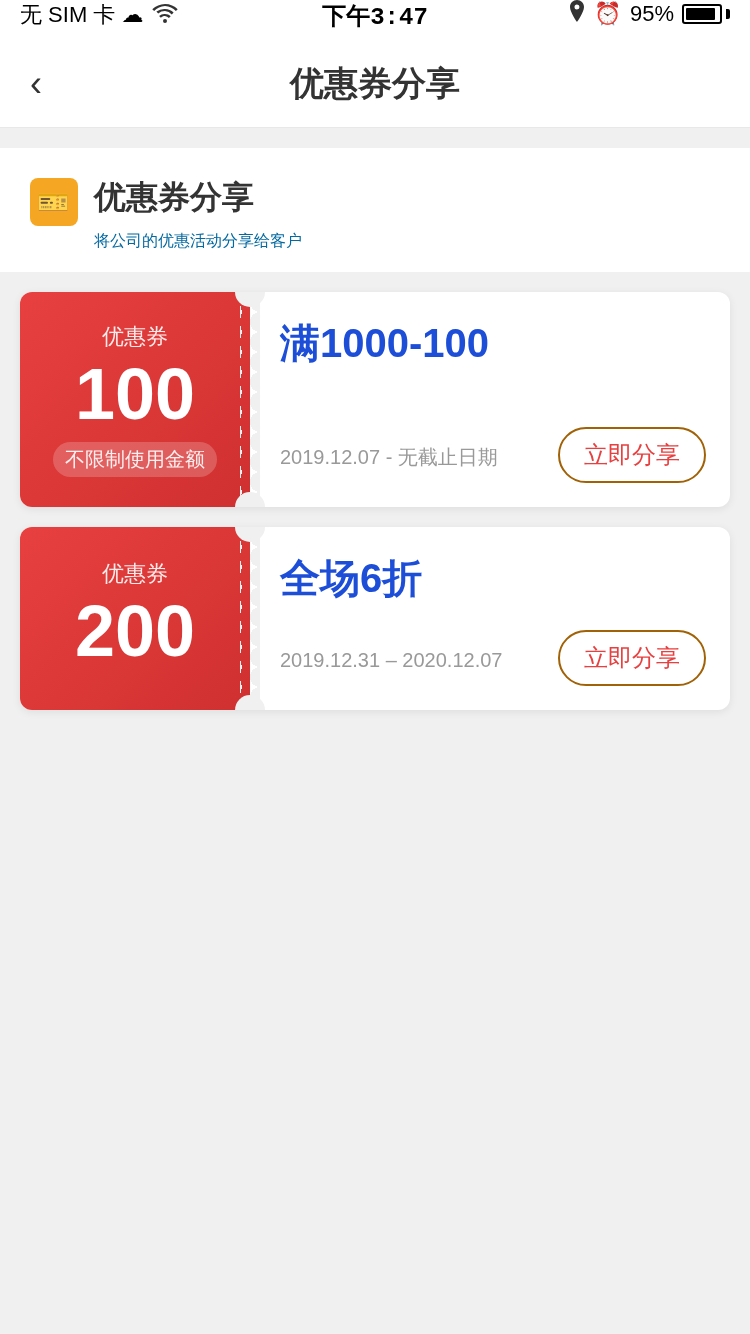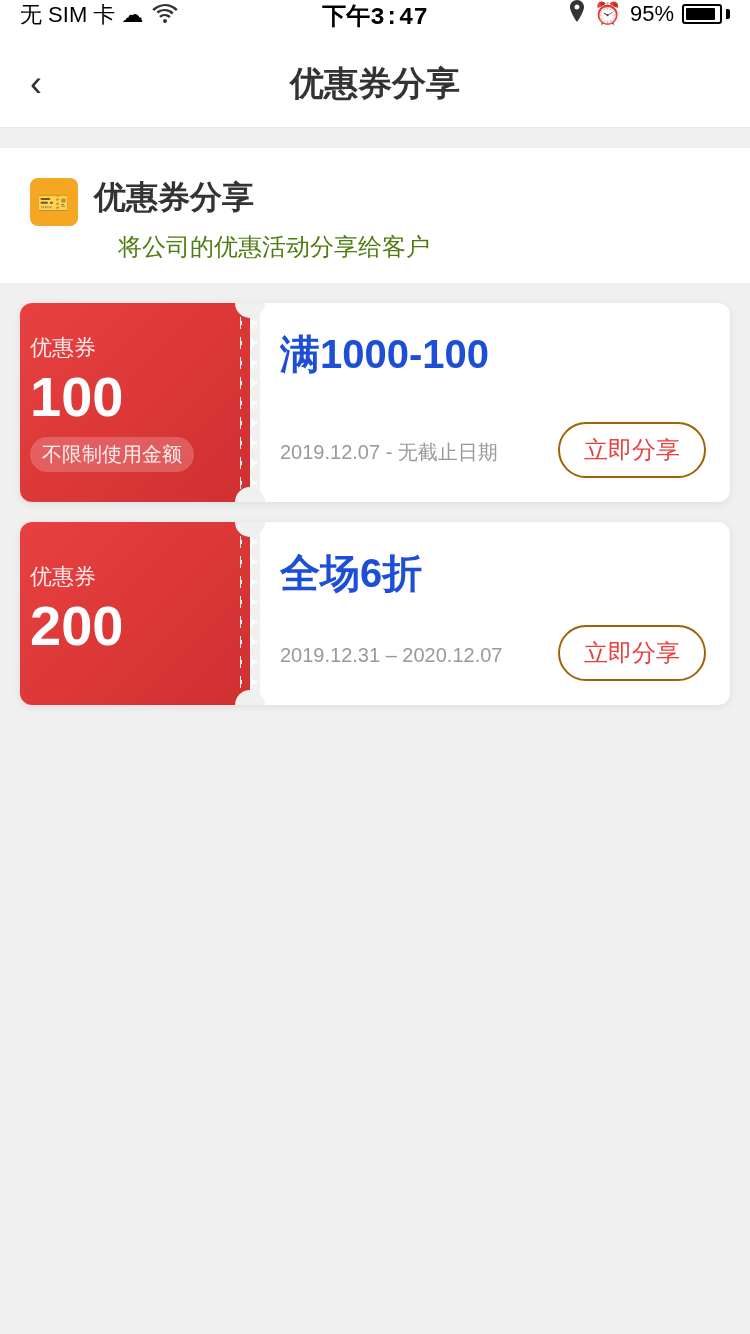--- a/index.html
+++ b/index.html
@@ -128,23 +128,22 @@
       display: flex;
       flex-direction: column;
       gap: 11px;
     }
     .section-title {
       font-size: 32px;
       font-weight: 600;
       color: #333;
     }
     .section-subtitle {
-      font-size: 24px;
-      color: #4d7c0f;
-      margin-left: 24px;
+      font-size: 16px;
+      color: #0369a1;
     }
 
     
     .coupon-list {
       background: #f0f0f0;
       padding: 20px 0;
       display: flex;
       flex-direction: column;
       gap: 20px;
     }
@@ -160,21 +159,21 @@
       position: relative;
     }
 
     
     .coupon-left {
       width: 230px;
       background: #e84040;
       background: linear-gradient(135deg, #e84040, #d03030);
       display: flex;
       flex-direction: column;
-      align-items: flex-start;
+      align-items: center;
       justify-content: center;
       padding: 30px 10px;
       position: relative;
       flex-shrink: 0;
     }
 
     
     .coupon-left::after {
       content: '';
       position: absolute;
@@ -217,21 +216,21 @@
     .coupon-notch-bottom {
       bottom: -15px;
     }
 
     .coupon-label {
       font-size: 22px;
       color: rgba(255,255,255,0.9);
       margin-bottom: 6px;
     }
     .coupon-amount {
-      font-size: 56px;
+      font-size: 72px;
       font-weight: 700;
       color: #fff;
       line-height: 1;
       margin-bottom: 12px;
     }
     .coupon-condition {
       font-size: 20px;
       color: rgba(255,255,255,0.9);
       background: rgba(255,255,255,0.2);
       padding: 4px 12px;

